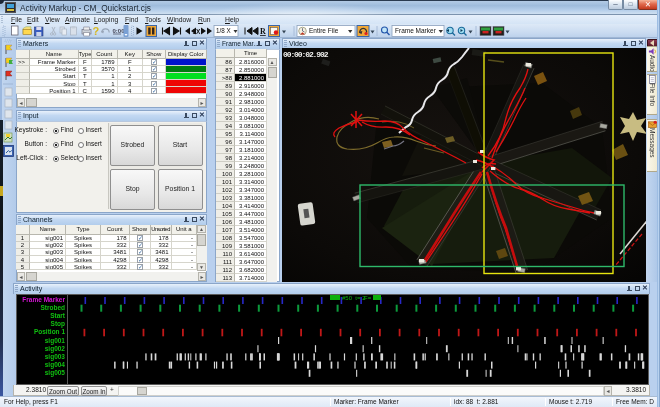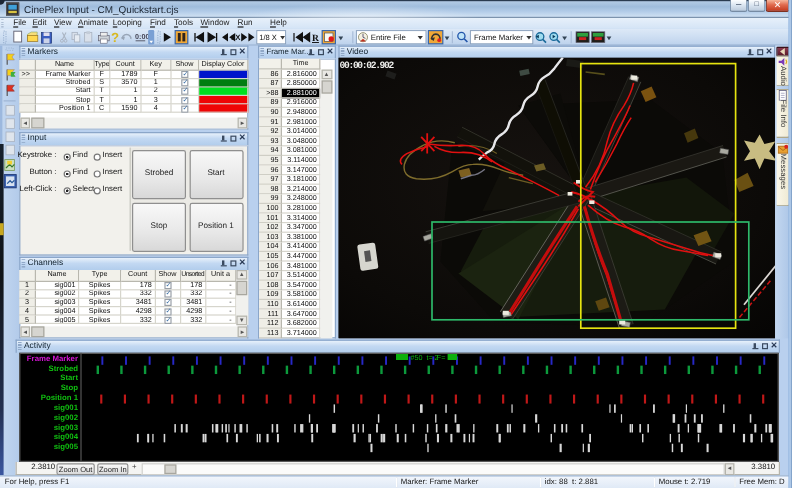--- a/index.html
+++ b/index.html
@@ -21,21 +21,21 @@
 <div id="win">
 
 <div class="abs" style="left:0px;top:0px;width:660px;height:15px;background:linear-gradient(#b7cee7,#9fbcdc 40%,#b4cde9 70%,#cfe0f1);border-bottom:1px solid #7c93ad;"></div>
 <div class="abs" style="left:180px;top:0px;width:240px;height:15px;background:radial-gradient(ellipse at 50% 120%,rgba(255,255,255,0.55),rgba(255,255,255,0) 60%);"></div>
 <div class="abs" style="left:0px;top:0px;width:660px;height:1px;background:#2a3b50;"></div>
 <div class="abs" style="left:0px;top:0px;width:4px;height:4px;background:#1c2736;border-radius:0 0 4px 0;"></div>
 <div class="abs" style="left:656px;top:0px;width:4px;height:4px;background:#1c2736;border-radius:0 0 0 4px;"></div>
 <div class="abs" style="left:5px;top:2px;width:11px;height:11px;background:#2b2b34;border:1px solid #555;"></div>
 <div class="abs" style="left:7px;top:4px;width:7px;height:4px;background:#3fa0d8;"></div>
 <div class="abs" style="left:7px;top:9px;width:7px;height:2px;background:#d8c23f;"></div>
-<div class="abs" style="left:20px;top:3px;width:300px;height:11px;font-size:8.3px;color:#1a2430;">CinePlex Input - CM_Quickstart.cjs</div>
+<div class="abs" style="left:20px;top:3px;width:300px;height:11px;font-size:8.3px;color:#1a2430;">Activity Markup - CM_Quickstart.cjs</div>
 <div class="abs" style="left:608px;top:0px;width:15px;height:10px;background:linear-gradient(#fdfeff,#d9e4f0 50%,#bccbdc);border:1px solid #768ba3;border-top:none;border-radius:0 0 2px 2px;font-size:8px;line-height:7px;text-align:center;color:#33425a;">–</div>
 <div class="abs" style="left:623px;top:0px;width:15px;height:10px;background:linear-gradient(#fdfeff,#d9e4f0 50%,#bccbdc);border:1px solid #768ba3;border-top:none;border-radius:0 0 2px 2px;font-size:6px;line-height:9px;text-align:center;color:#33425a;">□</div>
 <div class="abs" style="left:638px;top:0px;width:20px;height:10px;background:linear-gradient(#f5b59a,#e06a4e 45%,#c33a1e);border:1px solid #7e3020;border-top:none;border-radius:0 0 2px 2px;font-size:7.5px;line-height:9px;text-align:center;color:#fff;">✕</div>
 <div class="abs" style="left:0px;top:15px;width:660px;height:9px;background:linear-gradient(#e7f0fa,#d4e4f6);"></div>
 <div class="abs" style="left:1px;top:16px;width:2px;height:7px;background:repeating-linear-gradient(#aebfd4 0 1px,transparent 1px 2px);"></div>
 <div class="abs" style="left:11px;top:15.5px;width:40px;height:9px;font-size:6.8px;color:#1a1a1a;"><u>F</u>ile</div>
 <div class="abs" style="left:27px;top:15.5px;width:40px;height:9px;font-size:6.8px;color:#1a1a1a;"><u>E</u>dit</div>
 <div class="abs" style="left:45px;top:15.5px;width:40px;height:9px;font-size:6.8px;color:#1a1a1a;"><u>V</u>iew</div>
 <div class="abs" style="left:65px;top:15.5px;width:40px;height:9px;font-size:6.8px;color:#1a1a1a;"><u>A</u>nimate</div>
 <div class="abs" style="left:94px;top:15.5px;width:40px;height:9px;font-size:6.8px;color:#1a1a1a;"><u>L</u>ooping</div>

